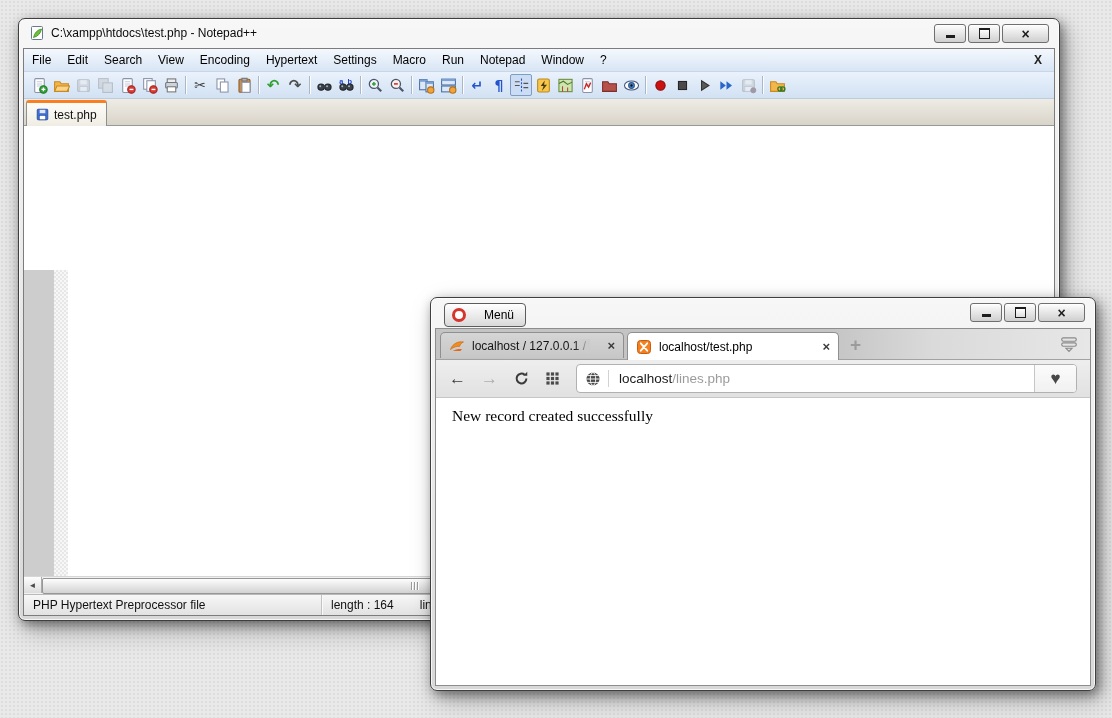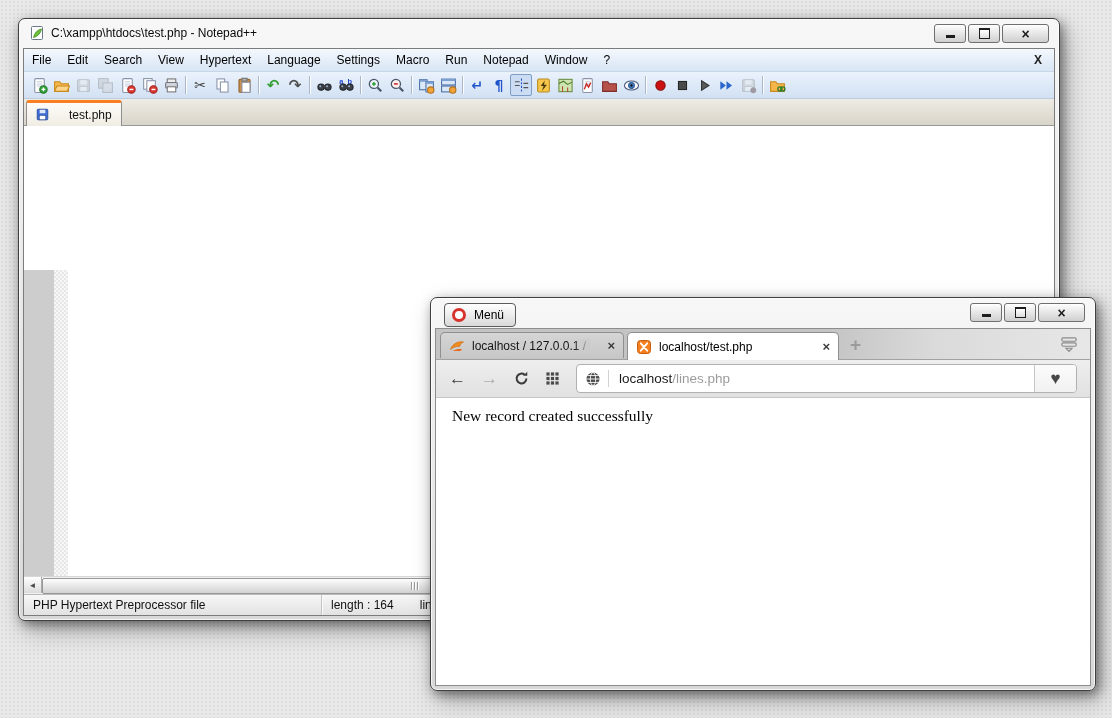--- a/index.html
+++ b/index.html
@@ -33,21 +33,21 @@
   .menu-item{padding:0 8px;cursor:default;}
   .menu-close{margin-left:auto;padding-right:12px;font-size:12px;color:#222;font-weight:bold;}
   .toolbar{height:26px;flex:0 0 26px;background:linear-gradient(#eaf2fc,#d2e1f3);
     display:flex;align-items:center;padding-left:4px;border-bottom:1px solid #bccbdd;}
   .tbtn{width:22px;height:22px;display:flex;align-items:center;justify-content:center;border-radius:2px;flex:0 0 auto;}
   .tbtn.disabled{opacity:.42;filter:grayscale(.8);}
   .tbtn.pressed{background:#cbdcf3;border:1px solid #7d9dc4;width:20px;height:20px;}
   .tbsep{width:1px;height:18px;background:#a9b7c9;box-shadow:1px 0 0 #fdfdfd;margin:0 3px;flex:0 0 1px;}
   .g{font-family:"DejaVu Sans",sans-serif;line-height:1;}
   .tabbar{height:26px;flex:0 0 26px;background:linear-gradient(#efece5,#d8d4c9);display:flex;align-items:flex-end;padding-left:2px;}
-  .npp-tab{height:23px;display:flex;align-items:center;gap:20px;padding:0 9px;margin-bottom:-1px;
+  .npp-tab{height:23px;display:flex;align-items:center;gap:5px;padding:0 9px;margin-bottom:-1px;
     background:linear-gradient(#fdfcf8,#efede3);border:1px solid #8f8f8f;border-bottom:none;
     border-top:3px solid #fa7e22;border-radius:3px 3px 0 0;font-size:12px;color:#111;z-index:2;}
   .editor{flex:1 1 auto;display:flex;flex-direction:column;background:#fff;border-top:1px solid #989898;
     font-family:"Liberation Mono","DejaVu Sans Mono",monospace;font-size:13px;overflow:hidden;}
   .code-row{display:flex;height:18px;flex:0 0 18px;}
   .code-row.fill{flex:1 1 auto;height:auto;}
   .ln{width:30px;flex:0 0 30px;background:#cdcdcd;color:#787878;text-align:right;
     padding-right:6px;font-size:12px;line-height:18px;box-sizing:border-box;}
   .fold{width:14px;flex:0 0 14px;position:relative;
     background-image:linear-gradient(45deg,#e7e7e7 25%,rgba(0,0,0,0) 25%,rgba(0,0,0,0) 75%,#e7e7e7 75%),
@@ -66,21 +66,21 @@
     display:flex;align-items:center;font-size:12px;color:#111;}
   .sb-sec{height:100%;display:flex;align-items:center;padding:0 9px;border-right:1px solid #c3c3c3;
     box-shadow:1px 0 0 #fafafa;box-sizing:border-box;}
   .sb-sec.s1{width:298px;flex:0 0 298px;}
   .sb-sec.s2{flex:1 1 auto;border-right:none;gap:26px;}
   
   #opera{left:430px;top:297px;width:664px;height:392px;}
   .op-client{position:absolute;left:4px;right:4px;top:30px;bottom:4px;border:1px solid #8d8d8d;
     background:#fff;display:flex;flex-direction:column;overflow:hidden;}
   .menu-btn{position:absolute;left:13px;top:5px;height:22px;padding:0 11px 0 7px;border:1px solid #5c5c5c;
-    border-radius:4px;background:linear-gradient(#ffffff,#d9d9d9);display:flex;align-items:center;gap:8px;
+    border-radius:4px;background:linear-gradient(#ffffff,#d9d9d9);display:flex;align-items:center;gap:18px;
     font-size:12px;color:#000;box-shadow:inset 0 1px 0 #fff;z-index:40;}
   .opera-o{width:8px;height:8px;border-radius:50%;border:3px solid #d6342c;background:#fff;}
   .tabstrip{height:30px;flex:0 0 30px;position:relative;
     background:linear-gradient(90deg,#c4c4c4 0%,#c4c4c4 60%,#dadada 76%,#e7e7e7 100%);
     border-bottom:1px solid #a2a2a2;}
   .op-tab{position:absolute;top:3px;height:26px;border:1px solid #8f8f8f;border-bottom:none;
     border-radius:5px 5px 0 0;display:flex;align-items:center;padding:0 8px;gap:7px;font-size:12px;box-sizing:border-box;}
   .op-tab .lbl{white-space:nowrap;overflow:hidden;position:relative;}
   .op-tab.inactive{left:4px;width:184px;background:linear-gradient(#d5d5d5,#c7c7c7);color:#141414;}
   .op-tab.inactive .lbl{max-width:118px;}
@@ -130,22 +130,22 @@
         <span class="glyph-cls">×</span>
       </div>
   </div>
   <div class="npp-client">
     <div class="menubar">
       <span style="display:flex">
           <span class="menu-item">File</span>
           <span class="menu-item">Edit</span>
           <span class="menu-item">Search</span>
           <span class="menu-item">View</span>
+          <span class="menu-item">Encoding</span>
           <span class="menu-item">Hypertext</span>
-          <span class="menu-item">Language</span>
           <span class="menu-item">Settings</span>
           <span class="menu-item">Macro</span>
           <span class="menu-item">Run</span>
           <span class="menu-item">Notepad</span>
           <span class="menu-item">Window</span>
           <span class="menu-item">?</span>
         </span>
       <span class="menu-close">X</span>
     </div>
     <div class="toolbar">

